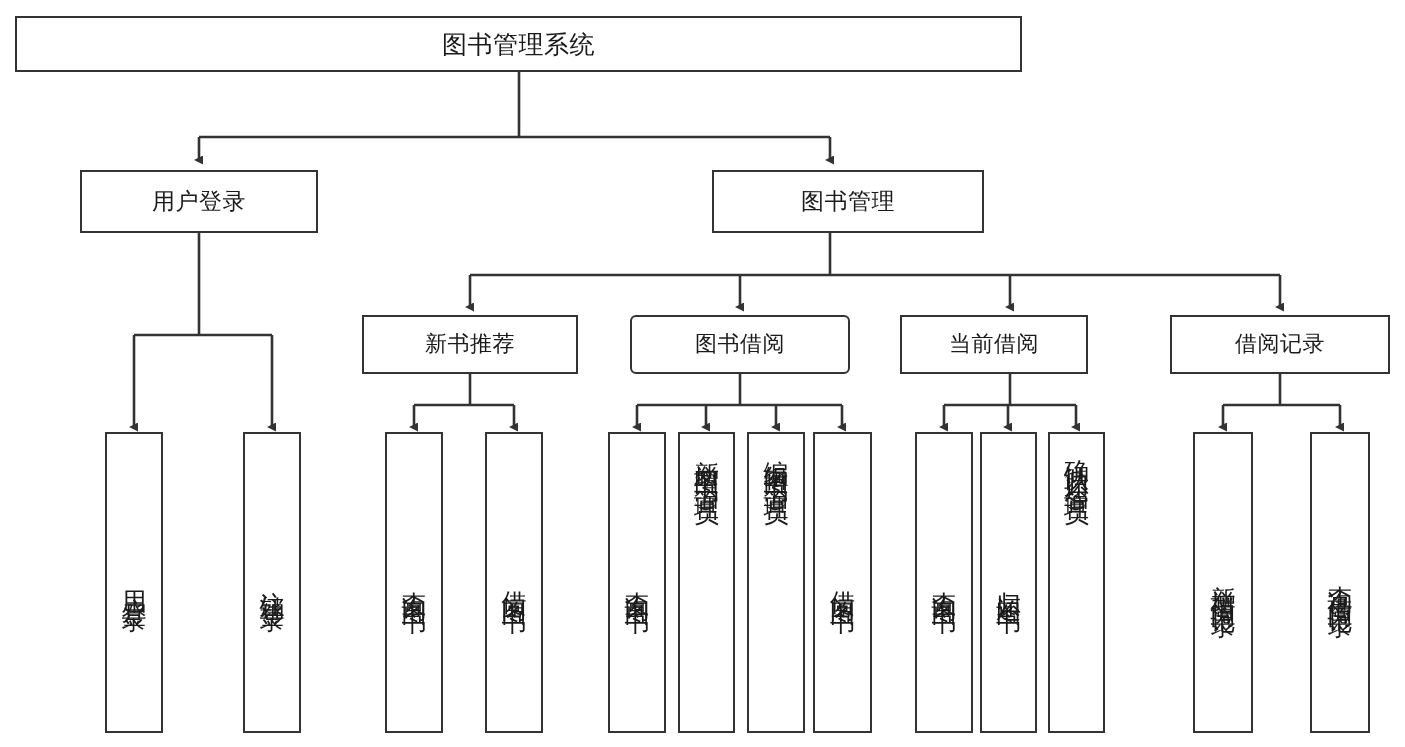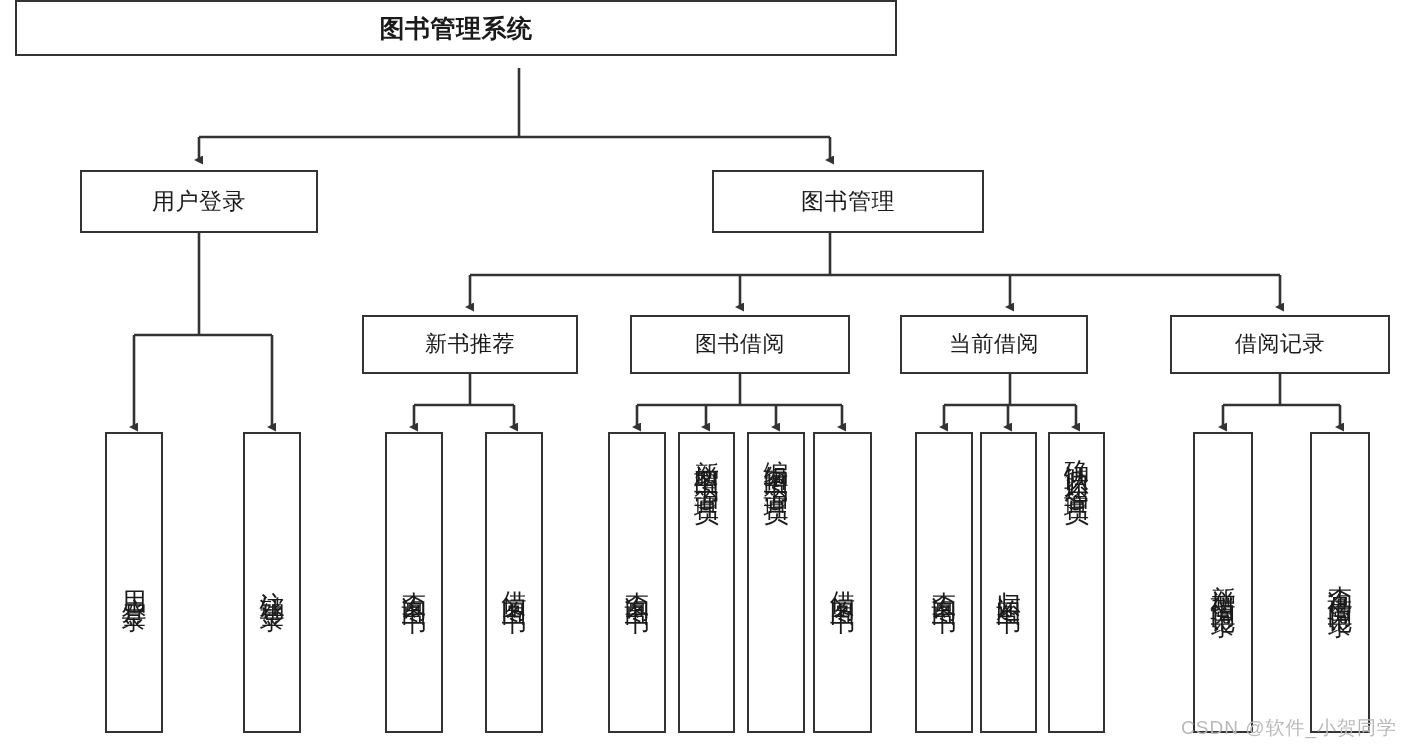--- a/index.html
+++ b/index.html
@@ -120,35 +120,35 @@
       <path d="M1008,405 L1008,427" marker-end="url(#arrow)"></path>
       <path d="M1076,405 L1076,427" marker-end="url(#arrow)"></path>
 
       <path d="M1280,374 L1280,405"></path>
       <path d="M1223,405 L1340,405"></path>
       <path d="M1223,405 L1223,427" marker-end="url(#arrow)"></path>
       <path d="M1340,405 L1340,427" marker-end="url(#arrow)"></path>
     </g>
   </svg>
 
-  <div class="node root" style="left:15px; top:0; width:882px; height:56px;font-weight:bold;">
+  <div class="node root" style="left:15px; top:16px; width:1007px; height:56px;">
     <span class="label">图书管理系统</span>
   </div>
 
   <div class="node lvl1" style="left:80px; top:170px; width:238px; height:63px;">
     <span class="label">用户登录</span>
   </div>
   <div class="node lvl1" style="left:712px; top:170px; width:272px; height:63px;">
     <span class="label">图书管理</span>
   </div>
 
   <div class="node lvl2" style="left:362px; top:315px; width:216px; height:59px;">
     <span class="label">新书推荐</span>
   </div>
-  <div class="node lvl2" style="left:630px; top:315px; width:220px; height:59px;">
+  <div class="node lvl2" style="left:630px; top:315px; width:220px; height:59px;border-radius:6px;">
     <span class="label">图书借阅</span>
   </div>
   <div class="node lvl2" style="left:900px; top:315px; width:188px; height:59px;">
     <span class="label">当前借阅</span>
   </div>
   <div class="node lvl2" style="left:1170px; top:315px; width:220px; height:59px;">
     <span class="label">借阅记录</span>
   </div>
 
   <div class="node leaf centered" style="left:105px; top:432px; width:58px; height:301px;">
@@ -188,14 +188,13 @@
     <span class="label">确认归还（管理员）</span>
   </div>
 
   <div class="node leaf centered" style="left:1193px; top:432px; width:60px; height:301px;">
     <span class="label">新增借阅记录</span>
   </div>
   <div class="node leaf centered" style="left:1310px; top:432px; width:60px; height:301px;">
     <span class="label">查询借阅记录</span>
   </div>
 
-  <div class="watermark">CSDN @软件_小贺同学</div>
 </div>
 
 </body></html>

